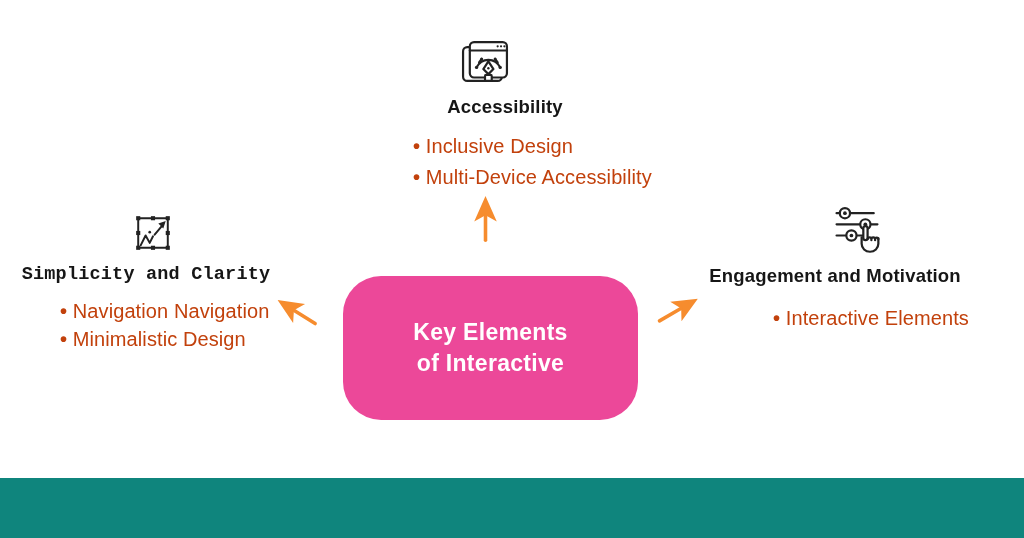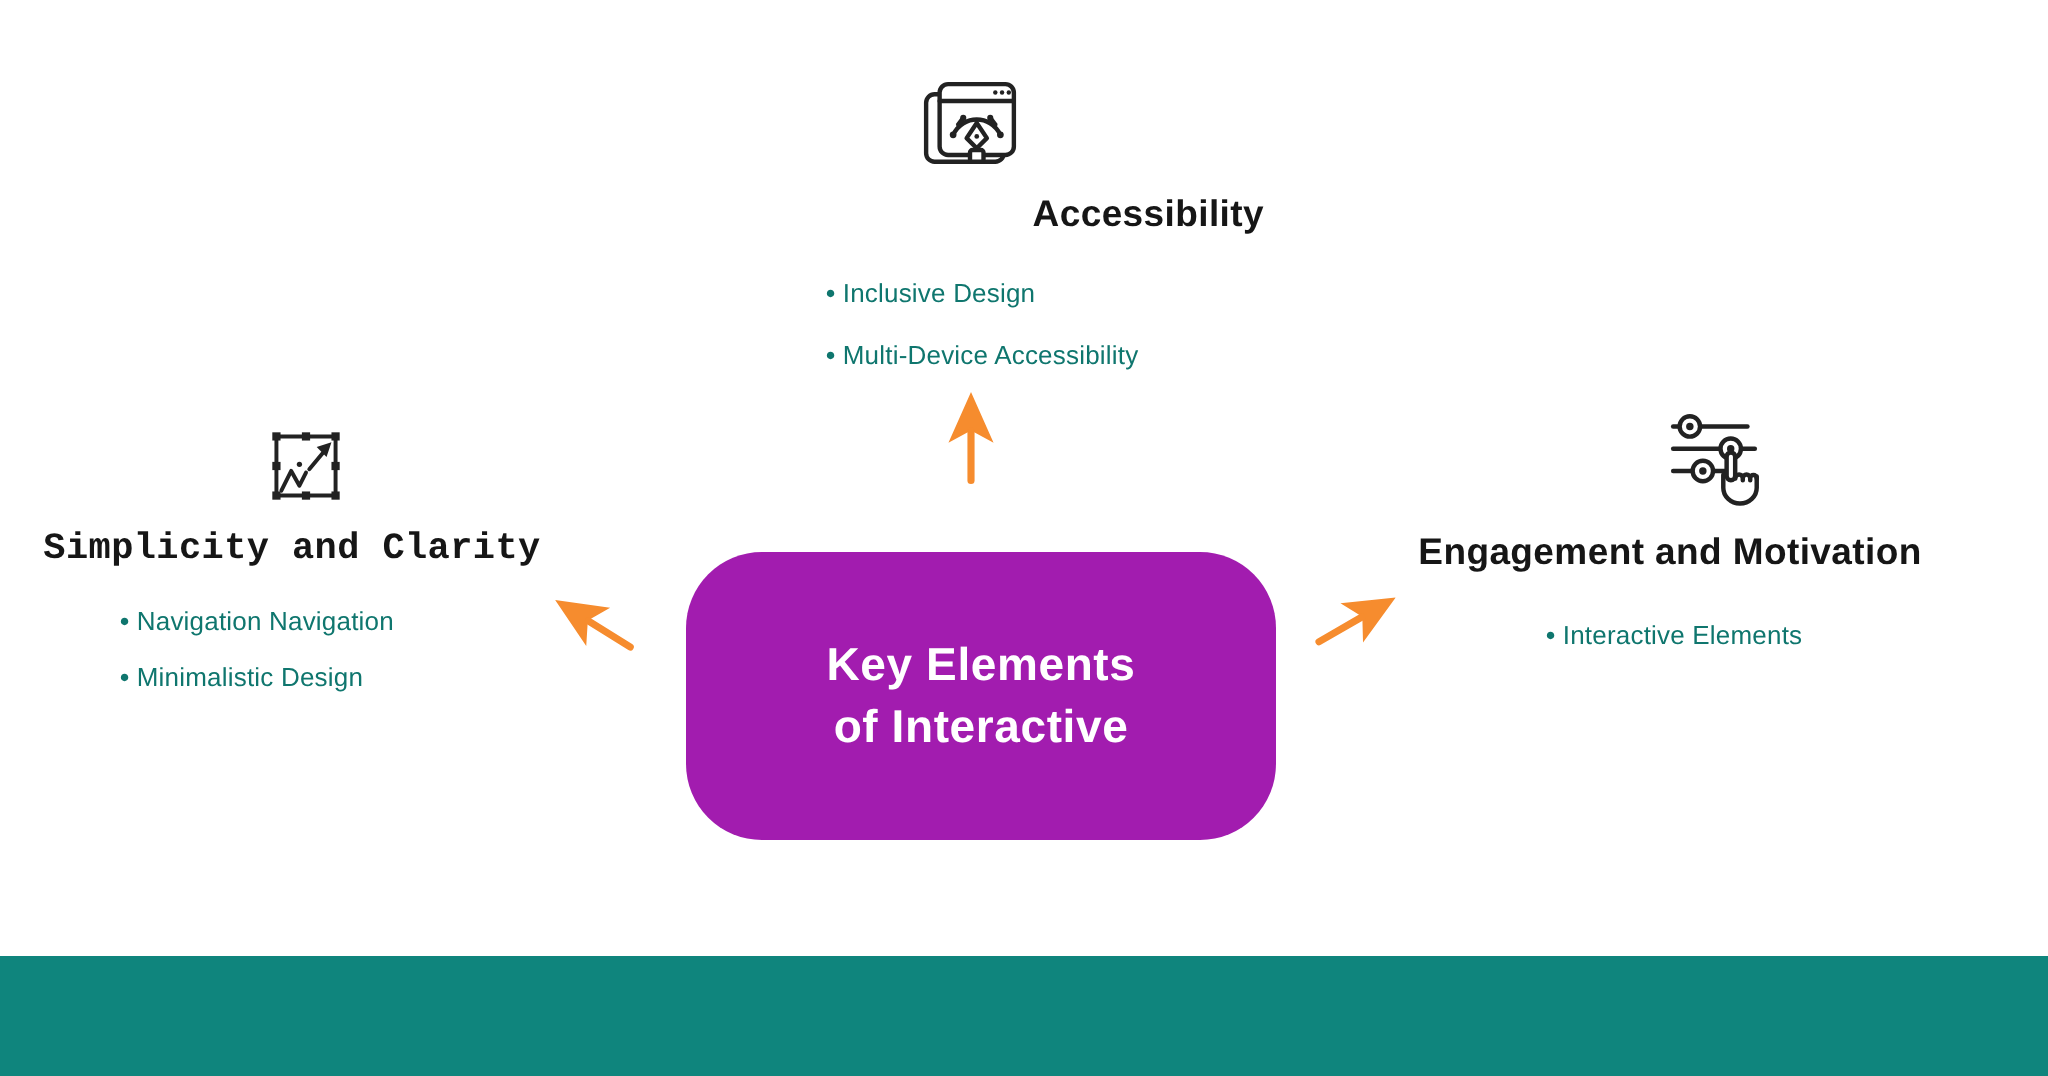--- a/index.html
+++ b/index.html
@@ -16,46 +16,46 @@
   .icon svg{display:block;width:100%;height:100%;}
   .icon-top{left:458px;top:36px;width:54px;height:56px;}
   .icon-left{left:130px;top:210px;width:46px;height:46px;}
   .icon-right{left:831px;top:203px;width:52px;height:52px;}
   
   .branch-title{
     position:absolute;
     font-size:18.5px;font-weight:700;letter-spacing:.2px;
     text-align:center;color:#161616;white-space:nowrap;
   }
-  .title-top{left:332px;top:96px;width:300px;text-align:right;}
+  .title-top{left:355px;top:96px;width:300px;}
   .title-left{left:0px;top:264px;width:292px;font-family:Liberation Mono, monospace;}
   .title-right{left:690px;top:265px;width:290px;}
   
   .bullets{position:absolute;}
   .bullet{
-    font-size:13px;font-weight:500;color:#0f766e;
+    font-size:20px;font-weight:500;color:#c2410c;
     white-space:nowrap;letter-spacing:.1px;
   }
   .bullet::before{content:"• ";font-weight:700;}
   .bullets-top{left:413px;top:131px;}
   .bullets-top .bullet{line-height:31px;}
   .bullets-left{left:60px;top:297px;}
   .bullets-left .bullet{line-height:28px;}
   .bullets-right{left:773px;top:302px;}
   .bullets-right .bullet{line-height:32px;}
   
   .arrow{position:absolute;}
   .arrow svg{display:block;width:100%;height:100%;}
   .arrow-up{left:471px;top:196px;width:29px;height:47px;}
   .arrow-left{left:283px;top:289px;width:29px;height:47px;transform:rotate(-58deg);}
   .arrow-right{left:663px;top:287px;width:29px;height:47px;transform:rotate(60deg);}
   
   .center-box{
     position:absolute;left:343px;top:276px;width:295px;height:144px;
-    background:#a21caf;border-radius:38px;
+    background:#ec4899;border-radius:38px;
     display:flex;align-items:center;justify-content:center;
   }
   .center-box .line{
     display:block;text-align:center;color:#ffffff;
     font-size:23px;line-height:31px;font-weight:700;letter-spacing:.3px;
     white-space:nowrap;
   }
   
   .footer{
     position:absolute;left:0;top:478px;width:1024px;height:60px;

